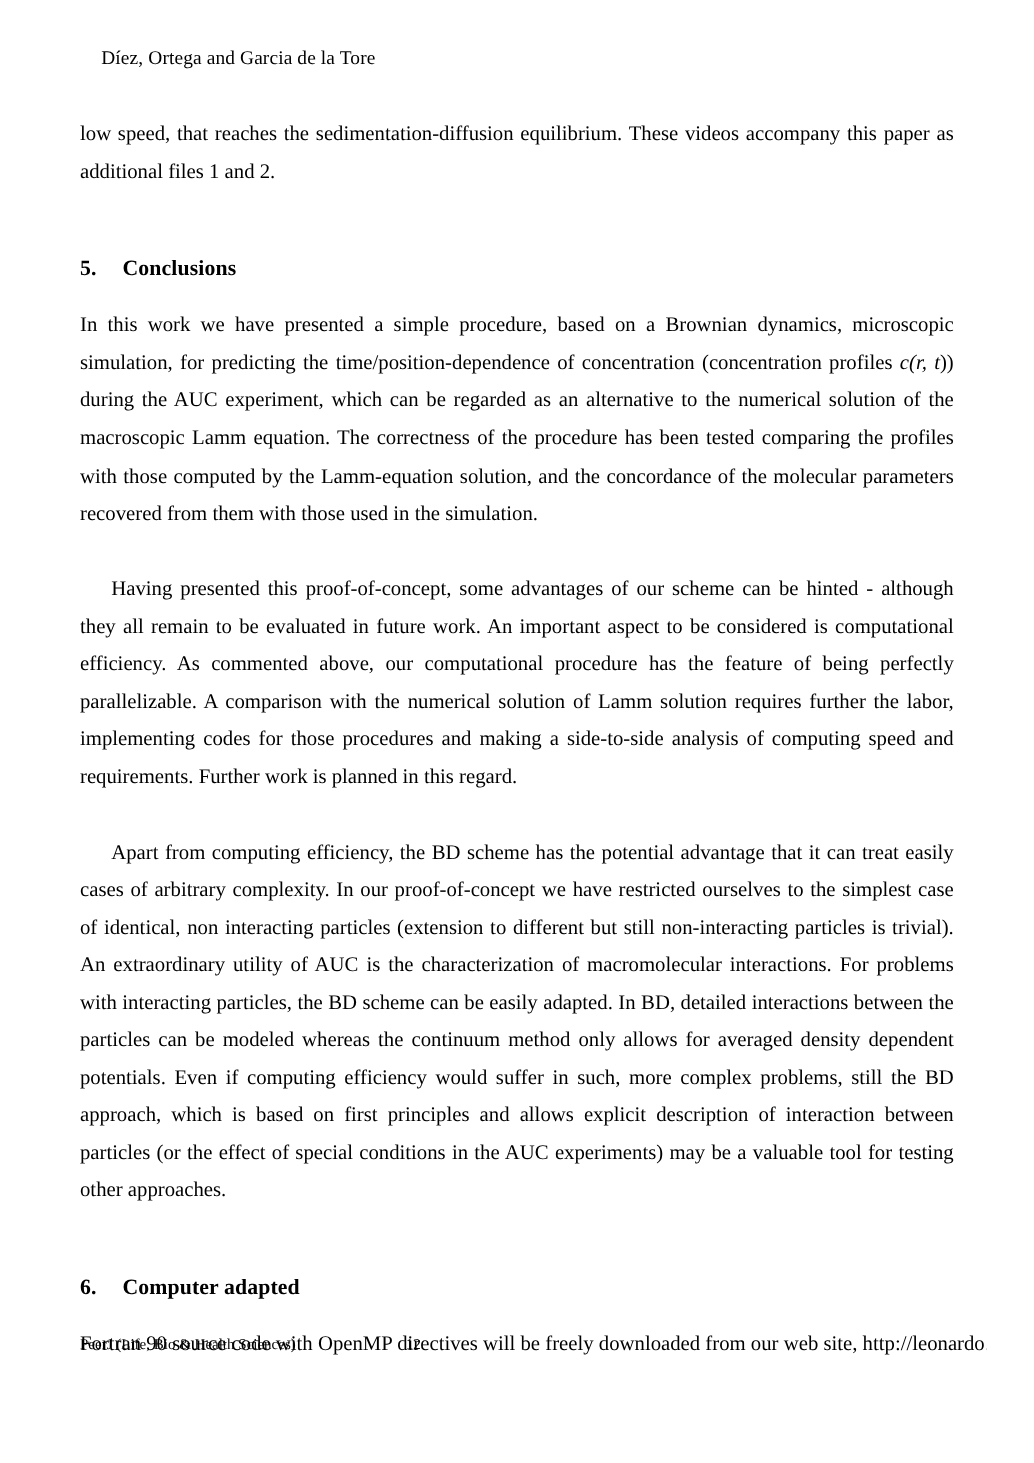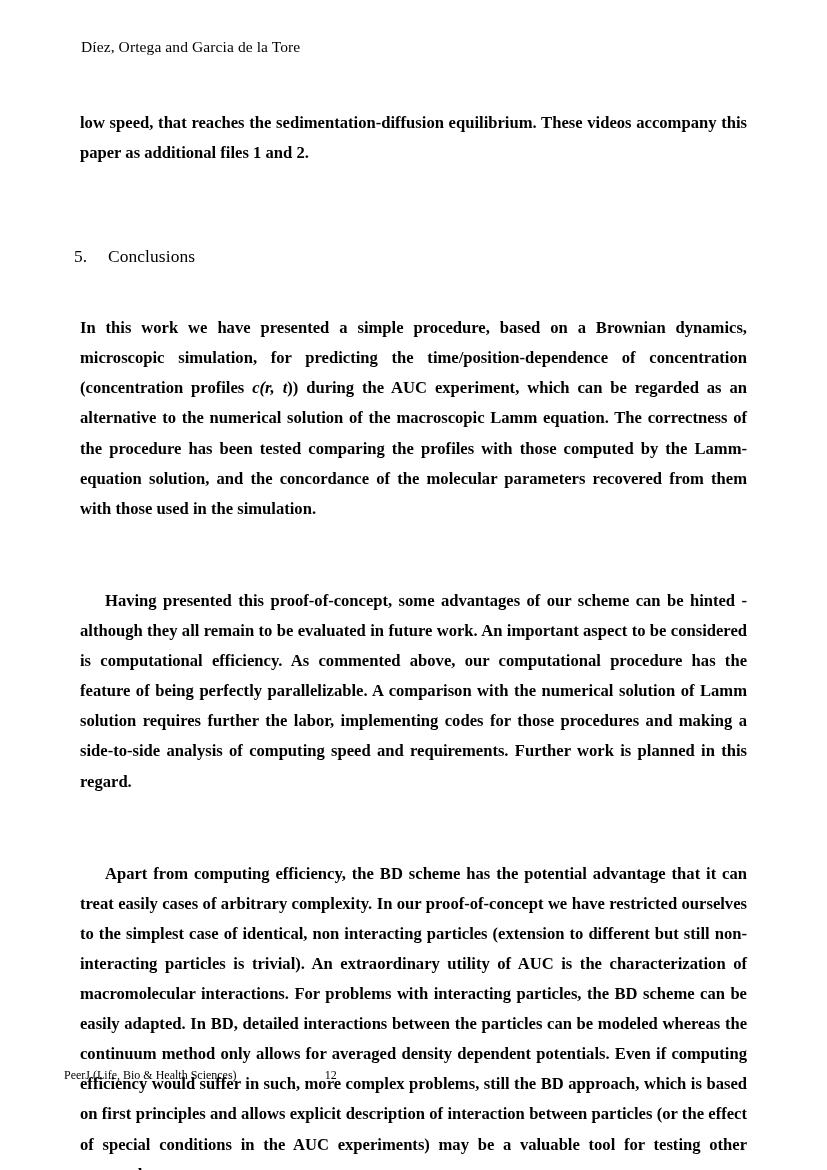--- a/index.html
+++ b/index.html
@@ -24,37 +24,36 @@
     letter-spacing: 0.1px;
     white-space: nowrap;
   }
   .body-col {
     position: absolute;
     left: 64px;
     top: 92px;
     width: 699px;
   }
   p.para {
-    margin: 16px;
+    margin: 0;
     font-size: 16.6px;
     line-height: 30.1px;
     text-align: justify;
     text-justify: inter-word;
     hyphens: none;
-    font-weight: bold;
     -webkit-hyphens: none;
   }
   p.para.indent {
     text-indent: 25px;
   }
   .gap-after-para { height: 30.1px; }
   h2.section {
-    margin: 10px;
+    margin: 0;
     font-size: 17.4px;
-    font-weight: normal;
+    font-weight: bold;
     line-height: 30px;
     letter-spacing: 0.1px;
   }
   h2.section .num {
     display: inline-block;
     width: 34px;
   }
   .space-before-section { height: 47px; }
   .space-after-section  { height: 16px; }
   .space-before-section-6 { height: 47px; }

